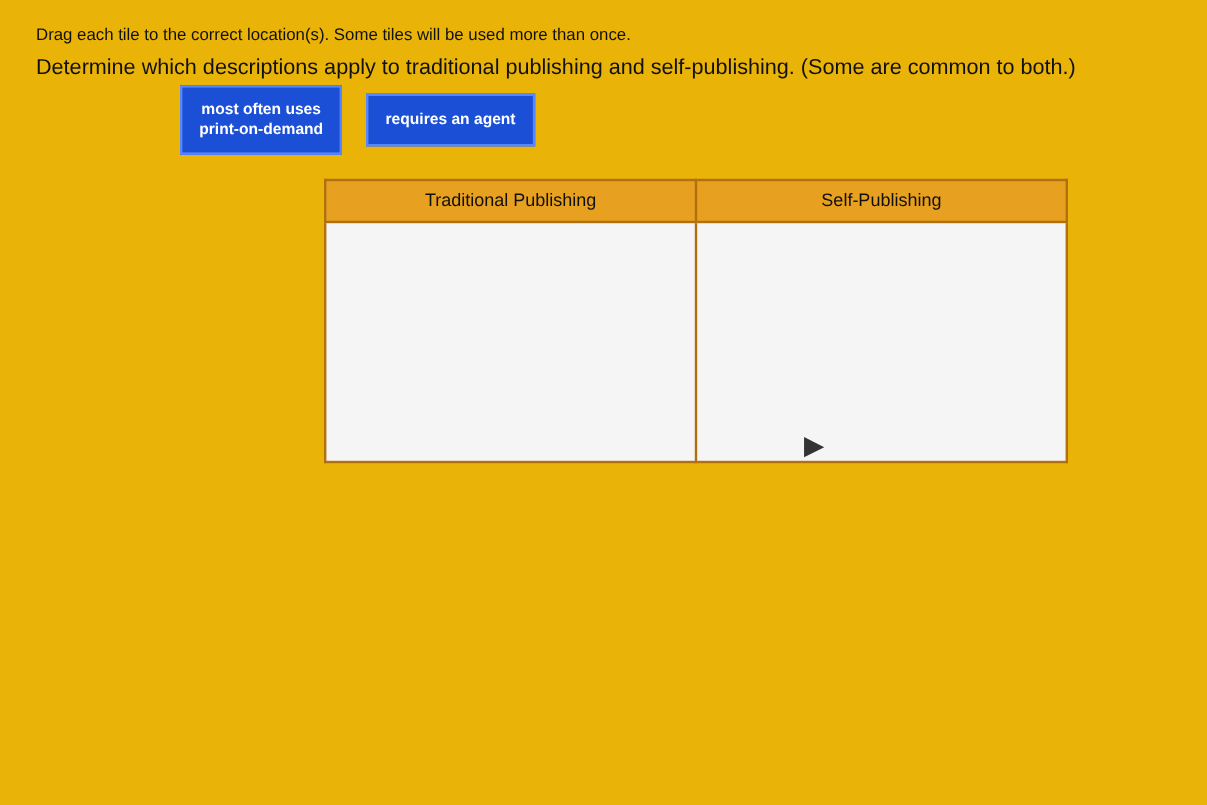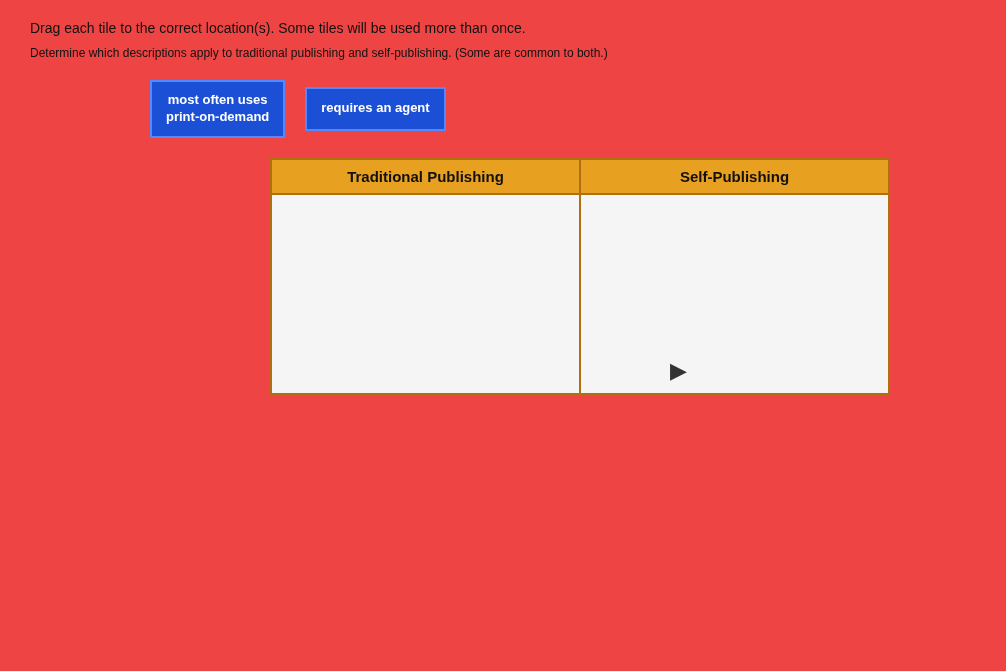--- a/index.html
+++ b/index.html
@@ -12,37 +12,37 @@
       width: 1006px;
       height: 671px;
       background-color: #c8c8c8;
       font-family: Arial, sans-serif;
       font-size: 14px;
       color: #111;
       overflow: hidden;
     }
 
     .page-container {
-      background-color: #ef4444;
+      background-color: #eab308;
       width: 100%;
       height: 100%;
       padding: 20px 30px;
       position: relative;
     }
 
     .instruction-line1 {
       font-size: 14px;
       color: #111;
       margin-bottom: 10px;
     }
 
     .instruction-line2 {
-      font-size: 12px;
+      font-size: 18px;
       color: #111;
-      margin-bottom: 20px;
+      margin-bottom: 4px;
     }
 
     .tiles-area {
       display: flex;
       flex-direction: column;
       margin-left: 120px;
       margin-bottom: 20px;
       gap: 16px;
     }
 
@@ -76,21 +76,21 @@
     }
 
     .drop-table {
       border-collapse: collapse;
       width: 620px;
     }
 
     .drop-table th {
       background-color: #e8a020;
       color: #111;
-      font-weight: bold;
+      font-weight: normal;
       font-size: 15px;
       text-align: center;
       padding: 8px 20px;
       border: 2px solid #b07010;
     }
 
     .drop-table td {
       background-color: #f5f5f5;
       width: 310px;
       height: 200px;

